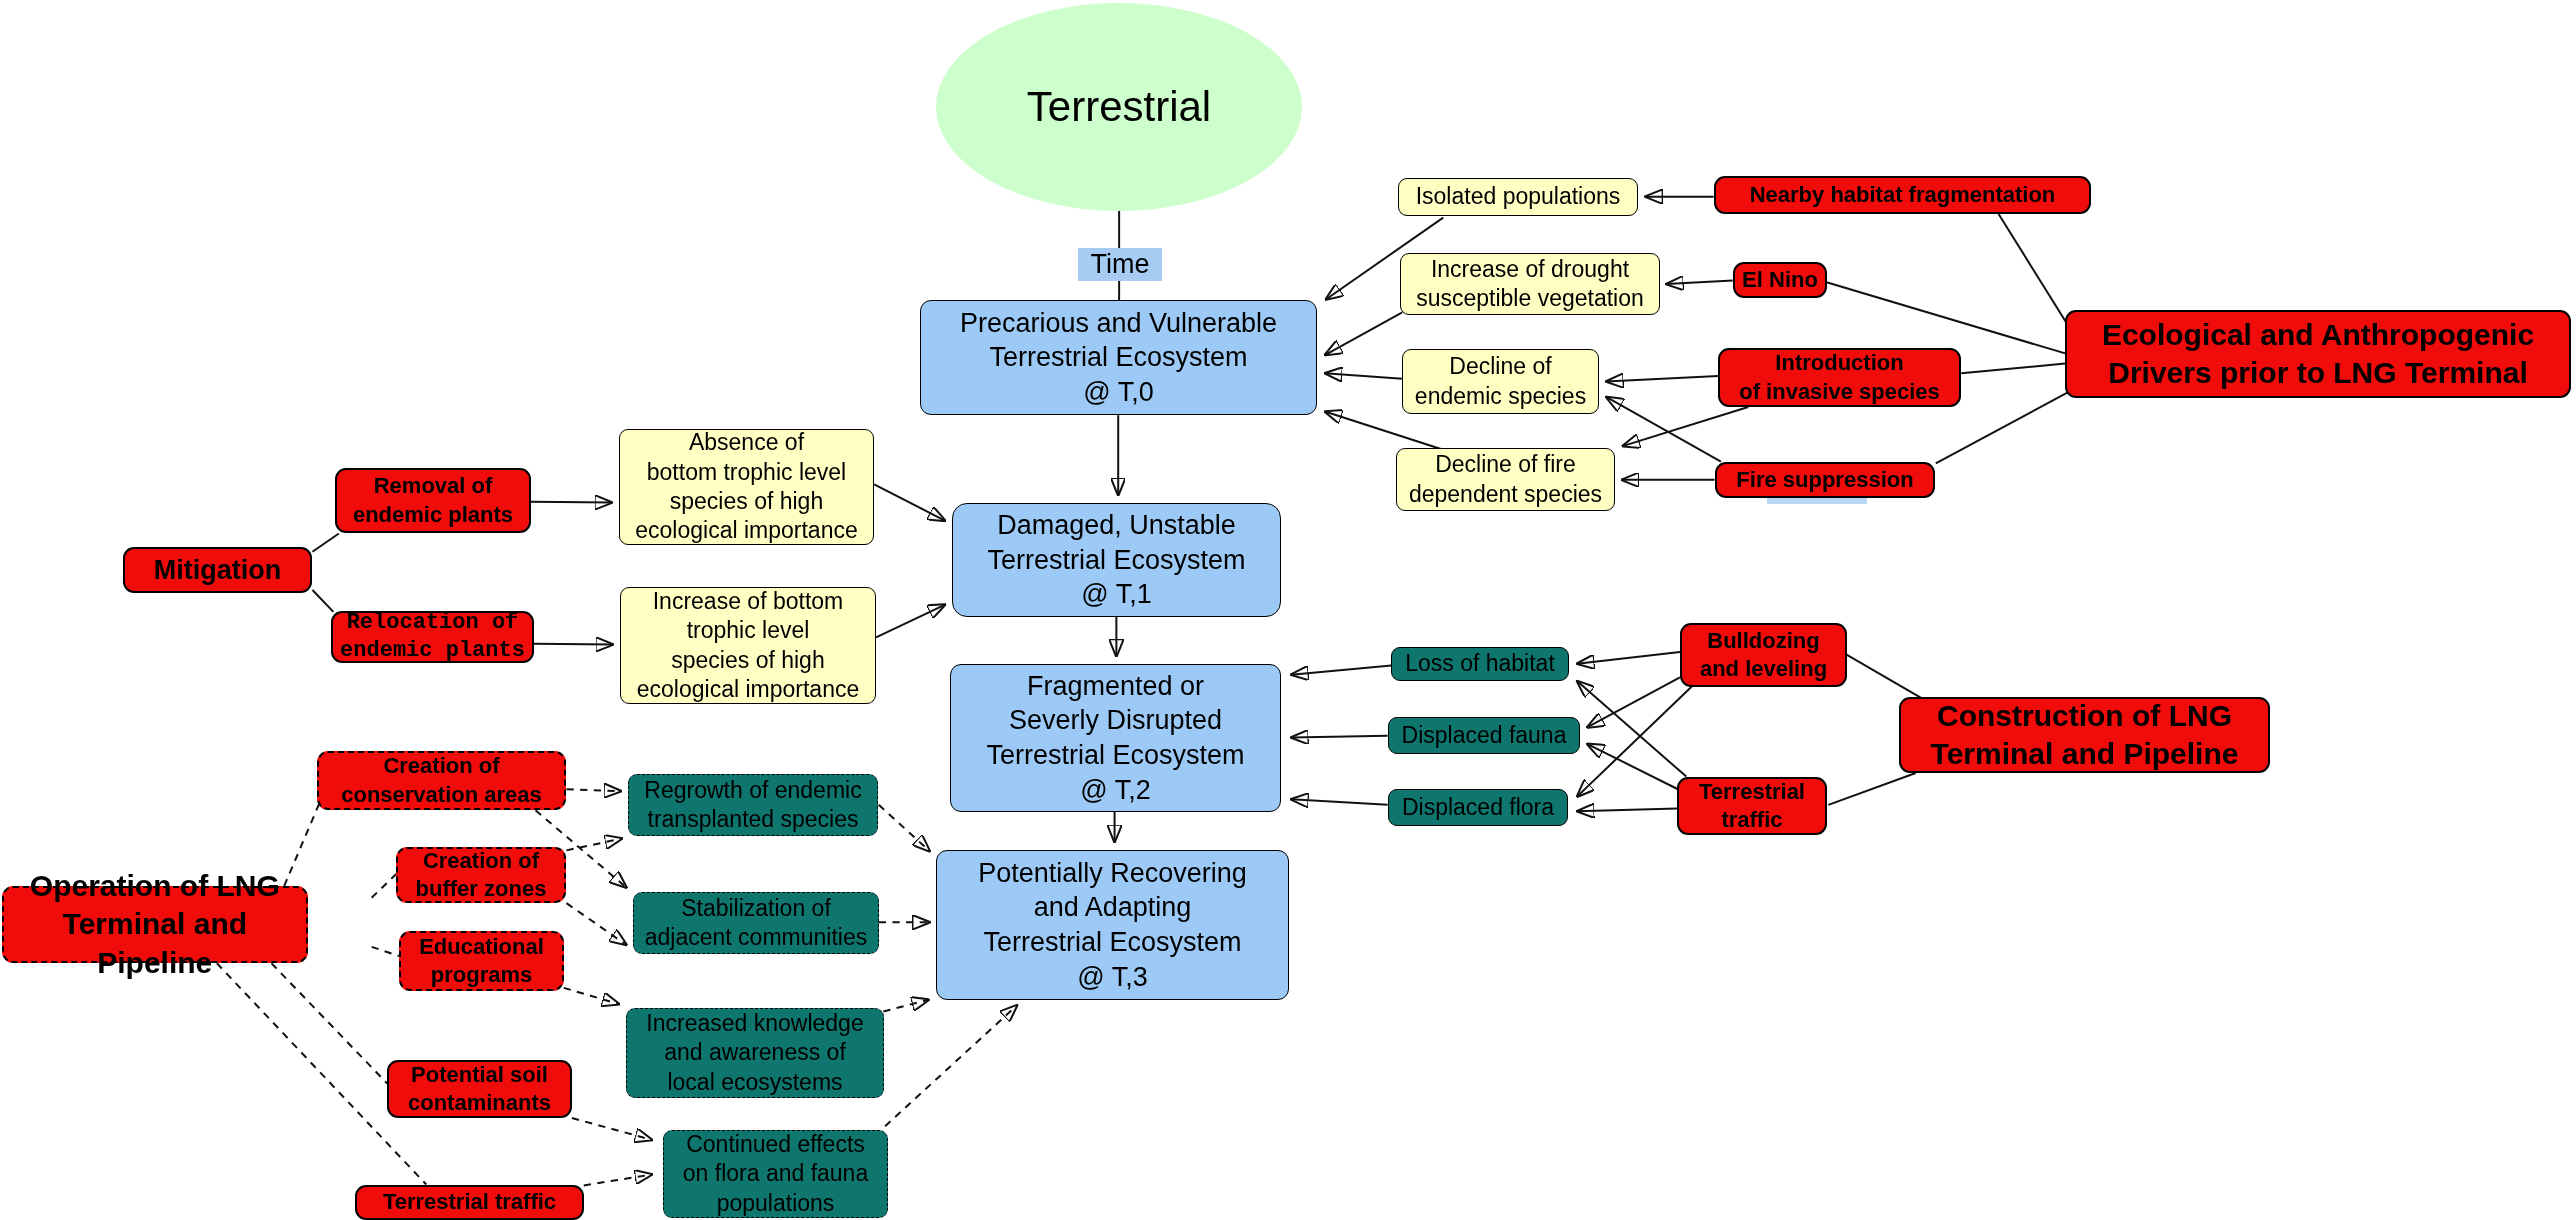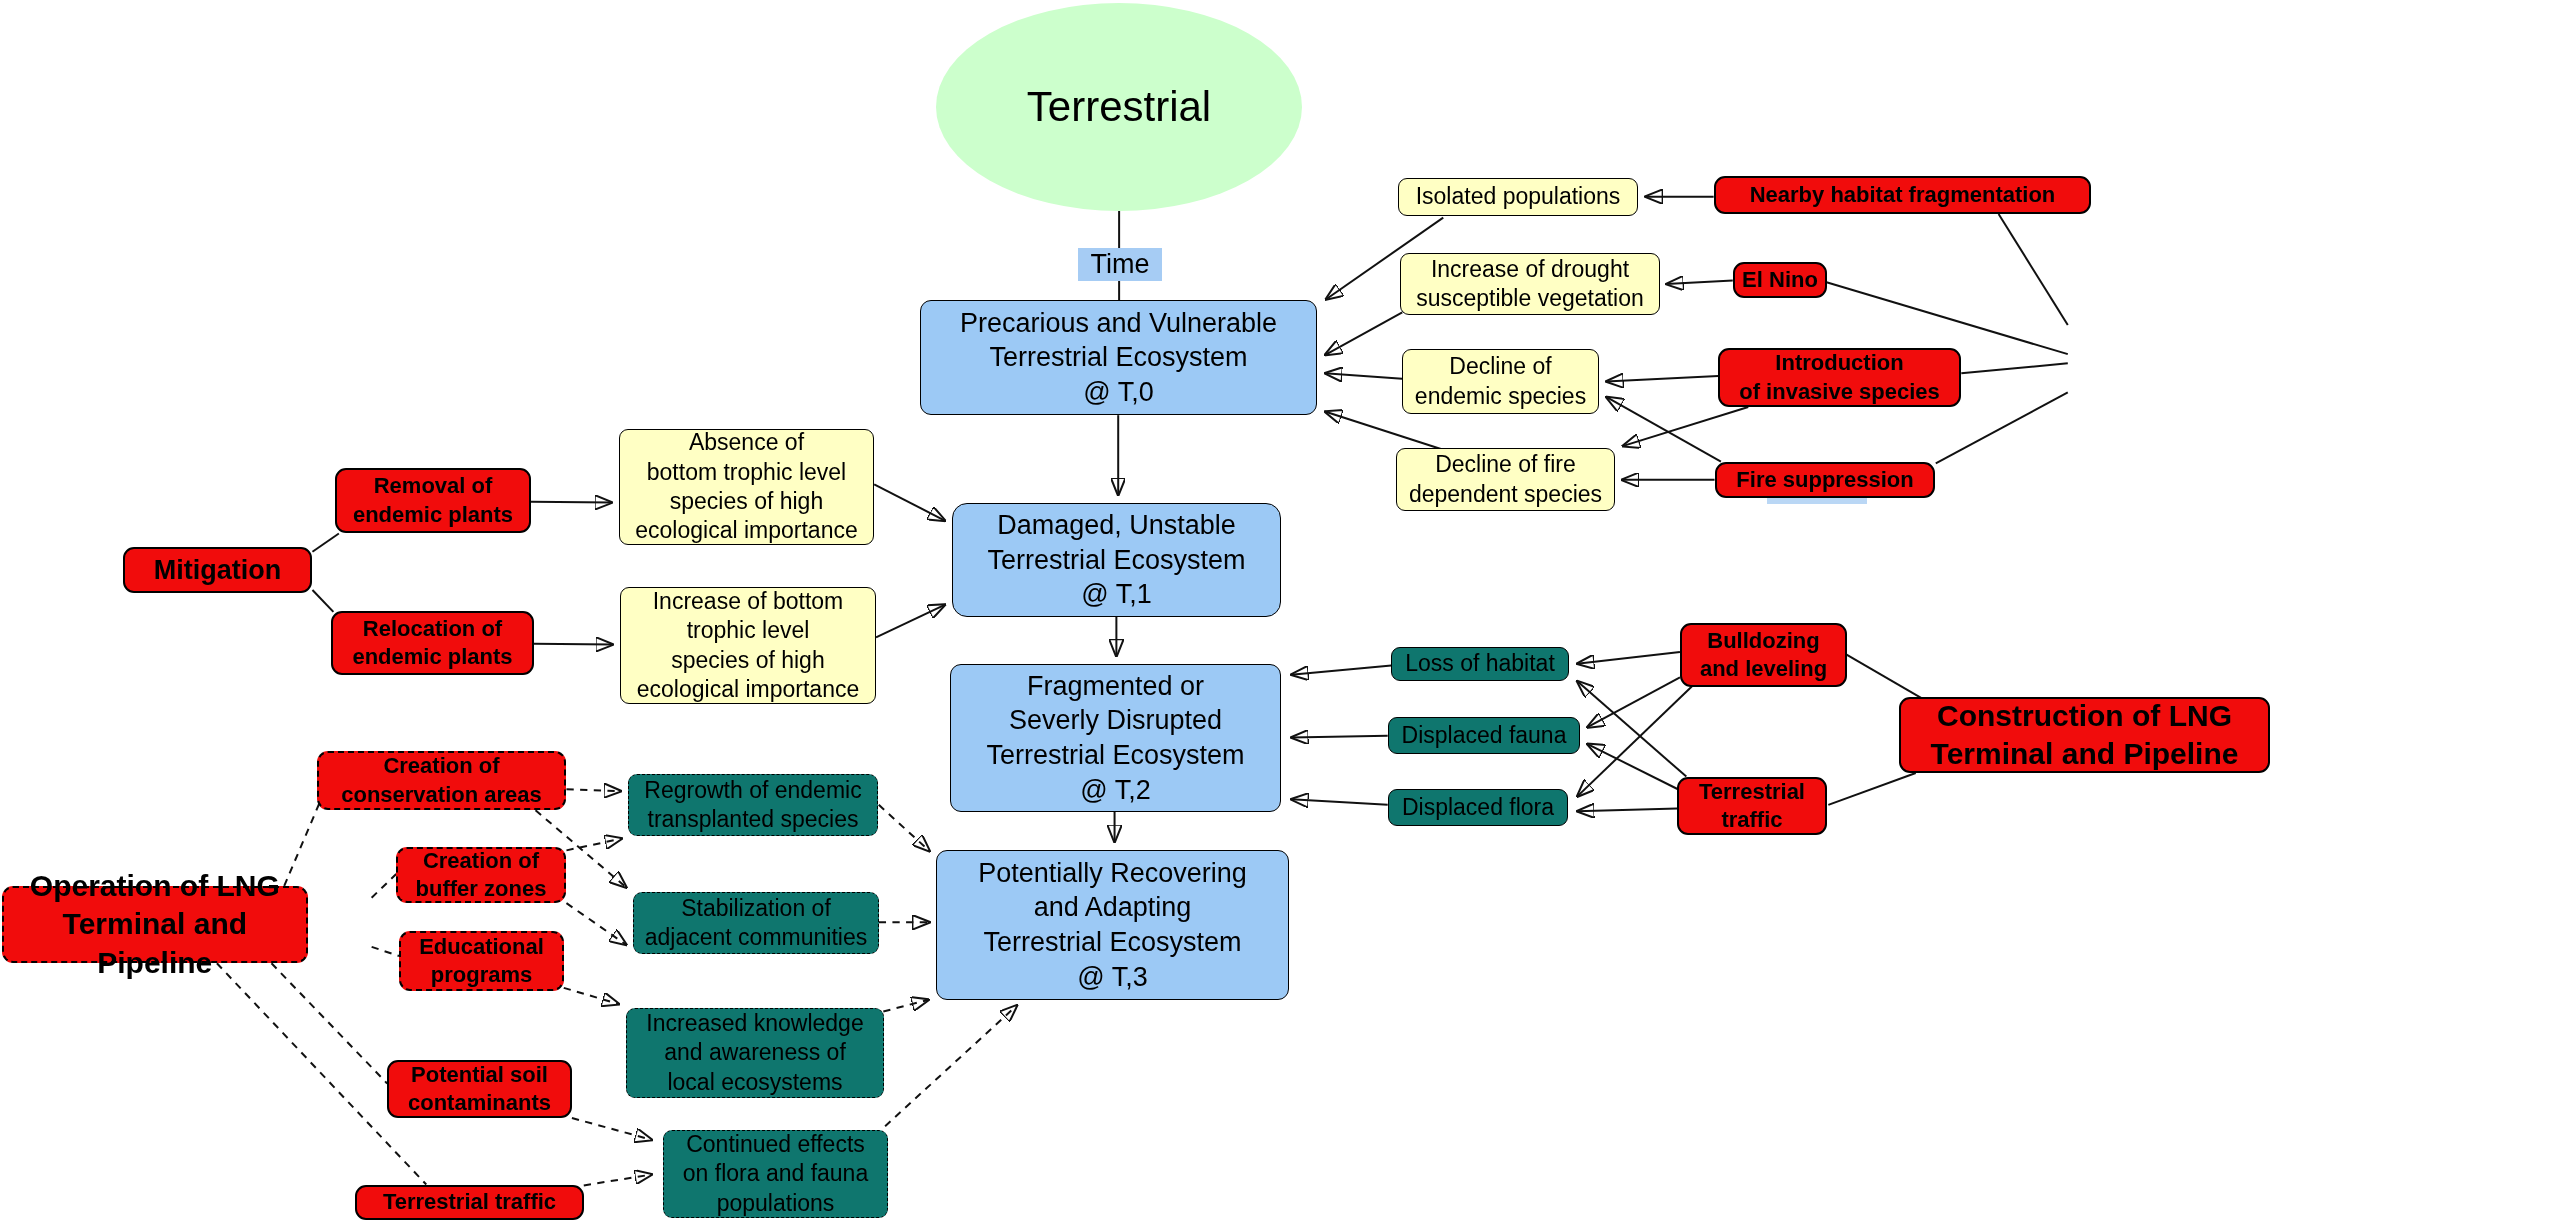--- a/index.html
+++ b/index.html
@@ -124,25 +124,27 @@
   <div class="node yellow" style="left:1402px;top:349px;width:197px;height:65px;">Decline of
 endemic species</div>
   <div class="node yellow" style="left:1396px;top:448px;width:219px;height:63px;">Decline of fire
 dependent species</div>
 
   <div class="node red" style="left:1714px;top:176px;width:377px;height:38px;">Nearby habitat fragmentation</div>
   <div class="node red" style="left:1733px;top:262px;width:94px;height:36px;">El Nino</div>
   <div class="node red" style="left:1718px;top:348px;width:243px;height:59px;">Introduction
 of invasive species</div>
   <div class="node red" style="left:1715px;top:462px;width:220px;height:36px;">Fire suppression</div>
+  <div class="node red big" style="left:2065px;top:310px;width:506px;height:88px;">Ecological and Anthropogenic
+Drivers prior to LNG Terminal</div>
 
   <div class="node red mit" style="left:123px;top:547px;width:189px;height:46px;">Mitigation</div>
   <div class="node red" style="left:335px;top:468px;width:196px;height:65px;">Removal of
 endemic plants</div>
-  <div class="node red" style="left:331px;top:611px;width:203px;height:64px;">Relocation of
+  <div class="node red" style="left:331px;top:611px;width:203px;height:52px;font-family:Liberation Mono, monospace;">Relocation of
 endemic plants</div>
   <div class="node yellow" style="left:619px;top:429px;width:255px;height:116px;">Absence of
 bottom trophic level
 species of high
 ecological importance</div>
   <div class="node yellow" style="left:620px;top:587px;width:256px;height:117px;">Increase of bottom
 trophic level
 species of high
 ecological importance</div>
 

